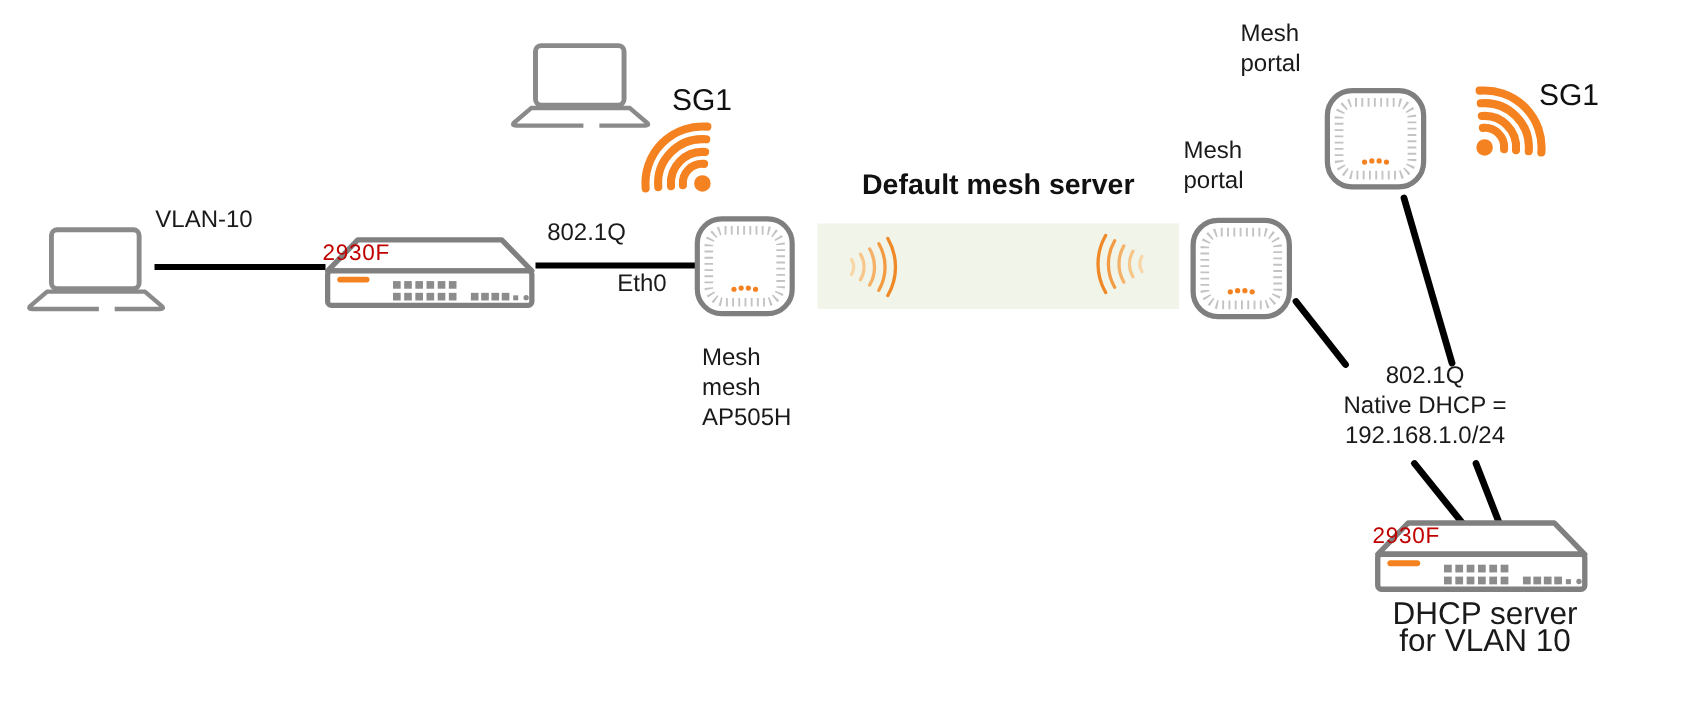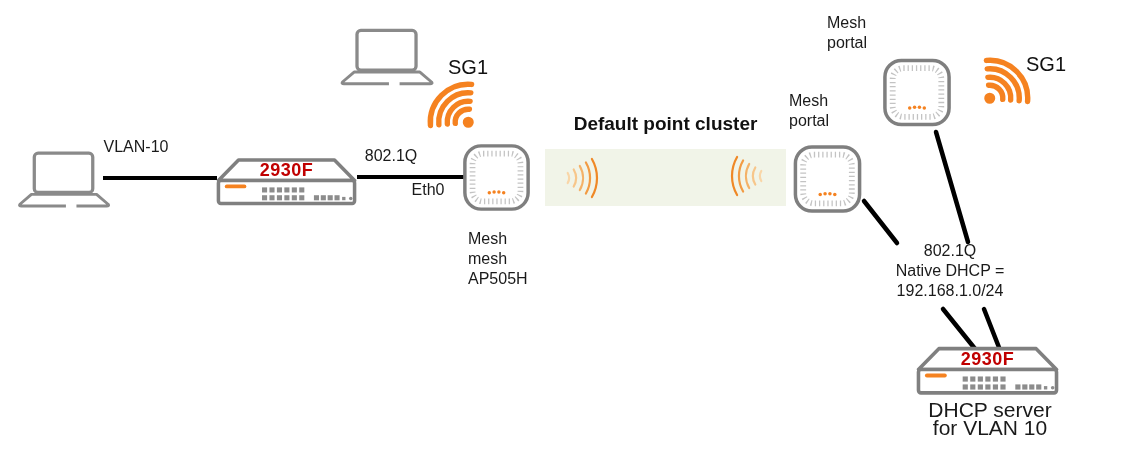--- a/index.html
+++ b/index.html
@@ -9,22 +9,22 @@
     background:#ffffff;
     font-family:"Liberation Sans", sans-serif;
     color:#1a1a1a;
     overflow:hidden;
   }
   #shapes{position:absolute;left:0;top:0;width:1121px;height:474px;overflow:visible;}
   .lbl{position:absolute;font-size:16px;line-height:20px;color:#1a1a1a;white-space:nowrap;}
   .lbl.center{text-align:center;}
   .lbl.right{text-align:center;}
   .model{
-    position:absolute;text-align:center;
-    font-size:18px;font-weight:bold;color:#C00000;letter-spacing:.5px;
+    position:absolute;text-align:left;
+    font-size:15px;font-weight:normal;color:#C00000;letter-spacing:.5px;
   }
   .ssid{position:absolute;font-size:20px;color:#111;}
   .cluster-title{
     position:absolute;text-align:center;
     font-size:19px;font-weight:bold;color:#111;
   }
   .caption{position:absolute;text-align:center;font-size:21px;line-height:18px;}
 </style>
 </head>
 <body>
@@ -142,21 +142,21 @@
   <div class="lbl right" style="left:398px;top:180px;width:60px;">Eth0</div>
 
   <div class="ssid" style="left:448px;top:56px;">SG1</div>
 
   <div class="lbl" style="left:468px;top:229px;">
     <div>Mesh</div>
     <div>mesh</div>
     <div>AP505H</div>
   </div>
 
-  <div class="cluster-title" style="left:545px;top:113px;width:241px;">Default point cluster</div>
+  <div class="cluster-title" style="left:545px;top:113px;width:241px;">Default mesh server</div>
 
   <div class="lbl" style="left:789px;top:91px;">
     <div>Mesh</div>
     <div>portal</div>
   </div>
 
   <div class="lbl" style="left:827px;top:13px;">
     <div>Mesh</div>
     <div>portal</div>
   </div>

